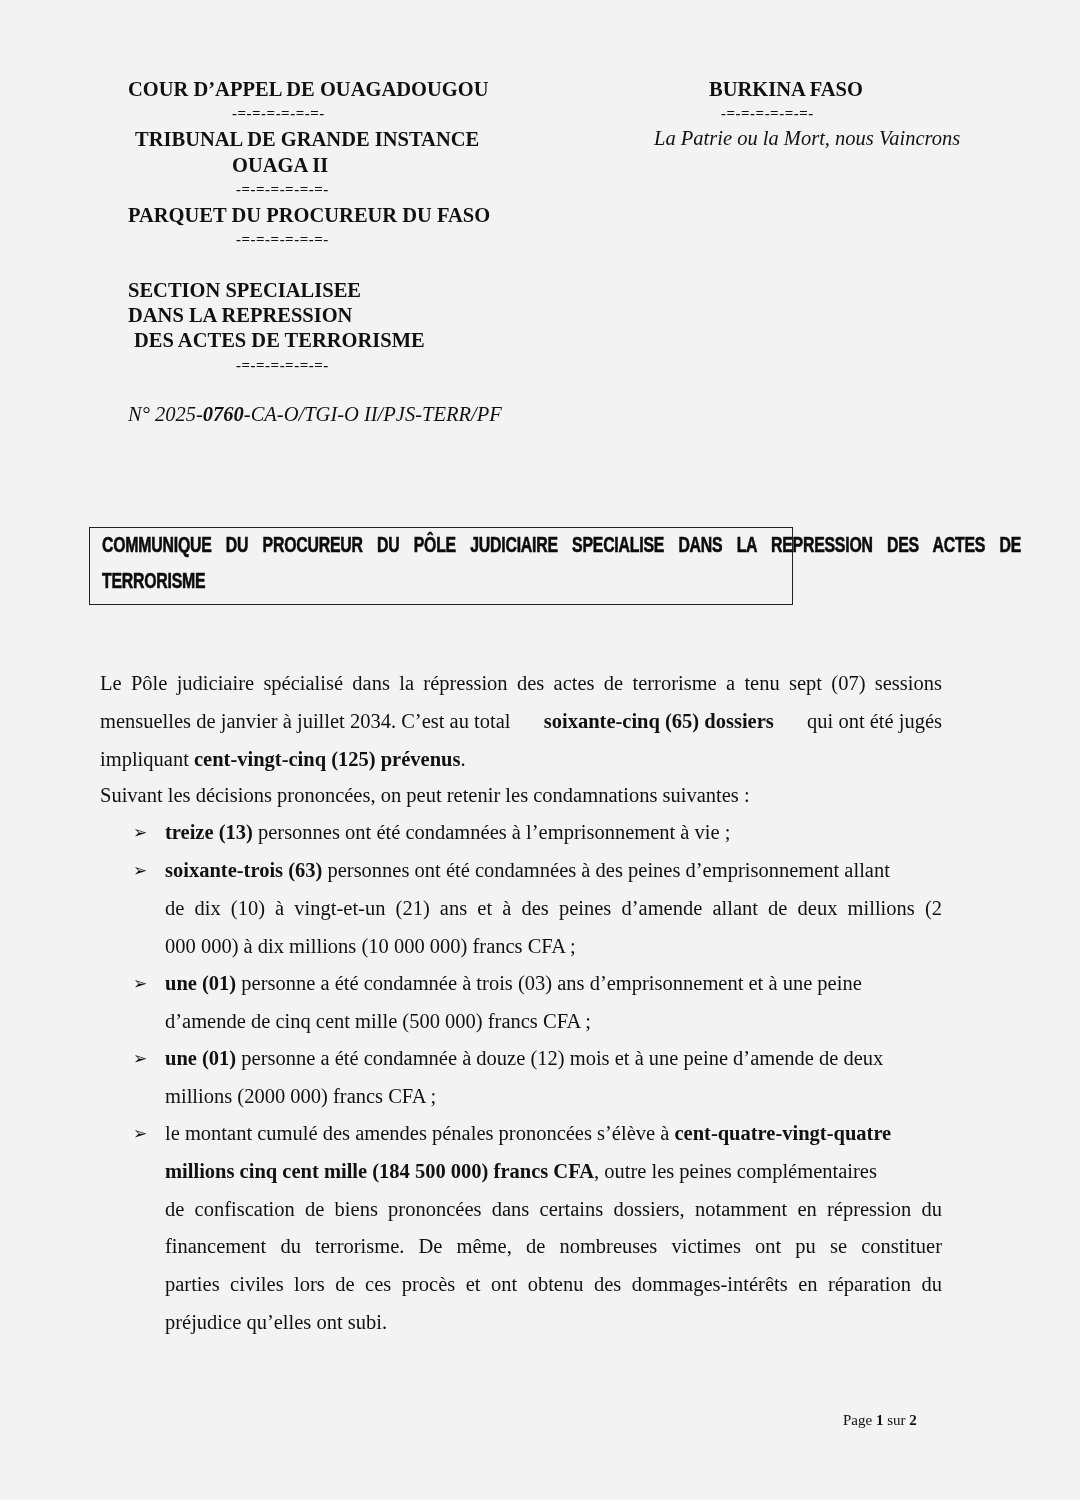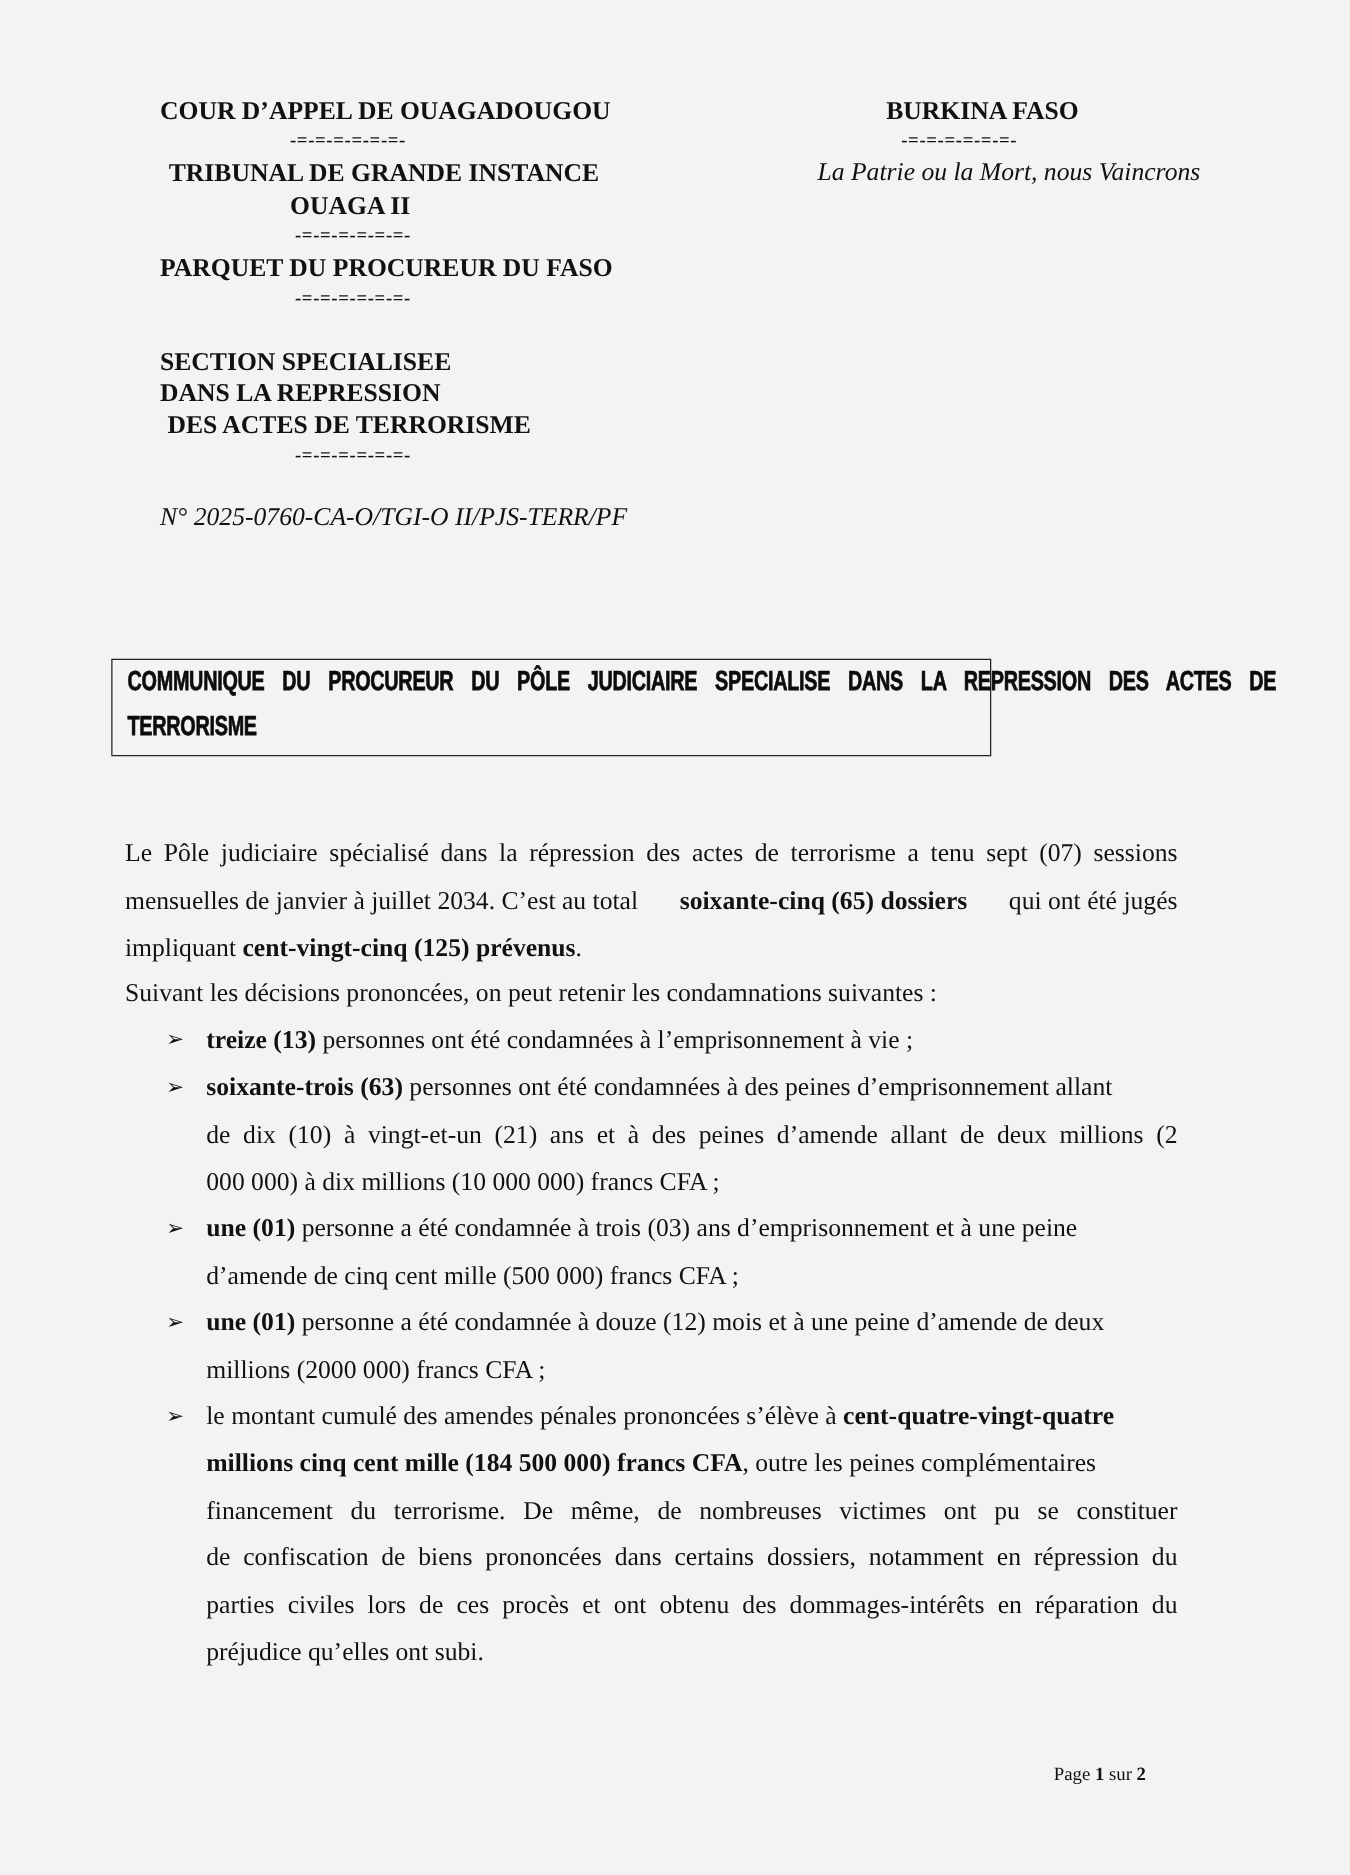--- a/index.html
+++ b/index.html
@@ -9,21 +9,21 @@
     color: #111;
     font-family: "Liberation Serif", "DejaVu Serif", serif;
     position: relative;
     overflow: hidden;
   }
   .abs { position: absolute; }
   .hdr { font-weight: bold; font-size: 20.5px; line-height: 25px; white-space: nowrap; }
   .sep { font-weight: bold; font-size: 15px; letter-spacing: 0.5px; line-height: 14px; }
   .motto { font-style: italic; font-size: 20.5px; white-space: nowrap; }
   .ref { font-style: italic; font-size: 20.5px; white-space: nowrap; }
-  .ref b { font-weight: normal; text-align: center; }
+  .ref b { font-weight: bold; text-align: center; }
 
   .title-box {
     position: absolute; left: 89px; top: 527px; width: 704px; height: 78px;
     border: 1.5px solid #222; box-sizing: border-box;
   }
   .title-line {
     position: absolute; left: 12px; white-space: nowrap;
     font-family: "Liberation Sans Narrow", "Liberation Sans", "DejaVu Sans", sans-serif;
     font-weight: bold; font-size: 22px; letter-spacing: -0.3px;
     transform-origin: left top; transform: scaleX(0.72);
@@ -118,22 +118,22 @@
     <span class="line"><b>une (01)</b><span> personne a été condamnée à douze (12) mois et à une peine d’amende de deux</span></span>
     <span class="line">millions (2000 000) francs CFA ;</span>
   </div>
 </div>
 
 <div class="bullet-row body" style="top:1115px;">
   <span class="arrow">➢</span>
   <div class="btxt">
     <span class="line"><span>le montant cumulé des amendes pénales prononcées s’élève à </span><b>cent-quatre-vingt-quatre</b></span>
     <span class="line"><b>millions cinq cent mille (184 500 000) francs CFA</b><span>, outre les peines complémentaires</span></span>
+    <span class="jline">de confiscation de biens prononcées dans certains dossiers, notamment en répression du</span>
     <span class="jline">financement du terrorisme. De même, de nombreuses victimes ont pu se constituer</span>
-    <span class="jline">de confiscation de biens prononcées dans certains dossiers, notamment en répression du</span>
     <span class="jline">parties civiles lors de ces procès et ont obtenu des dommages-intérêts en réparation du</span>
     <span class="line">préjudice qu’elles ont subi.</span>
   </div>
 </div>
 
 <div class="footer">
   <span>Page </span><b>1</b><span> sur </span><b>2</b>
 </div>
 
 </body></html>

